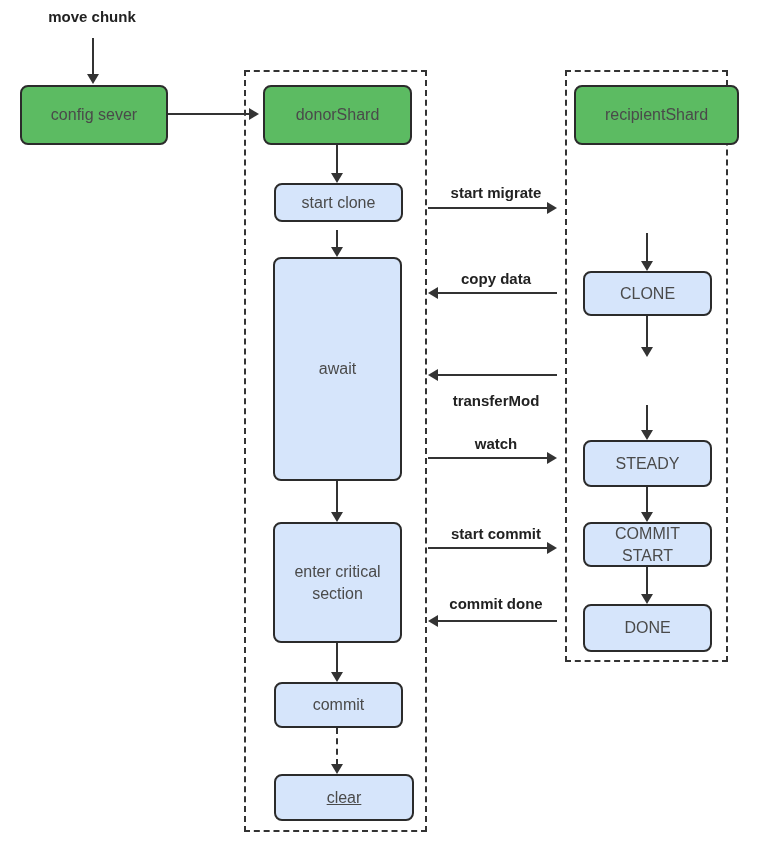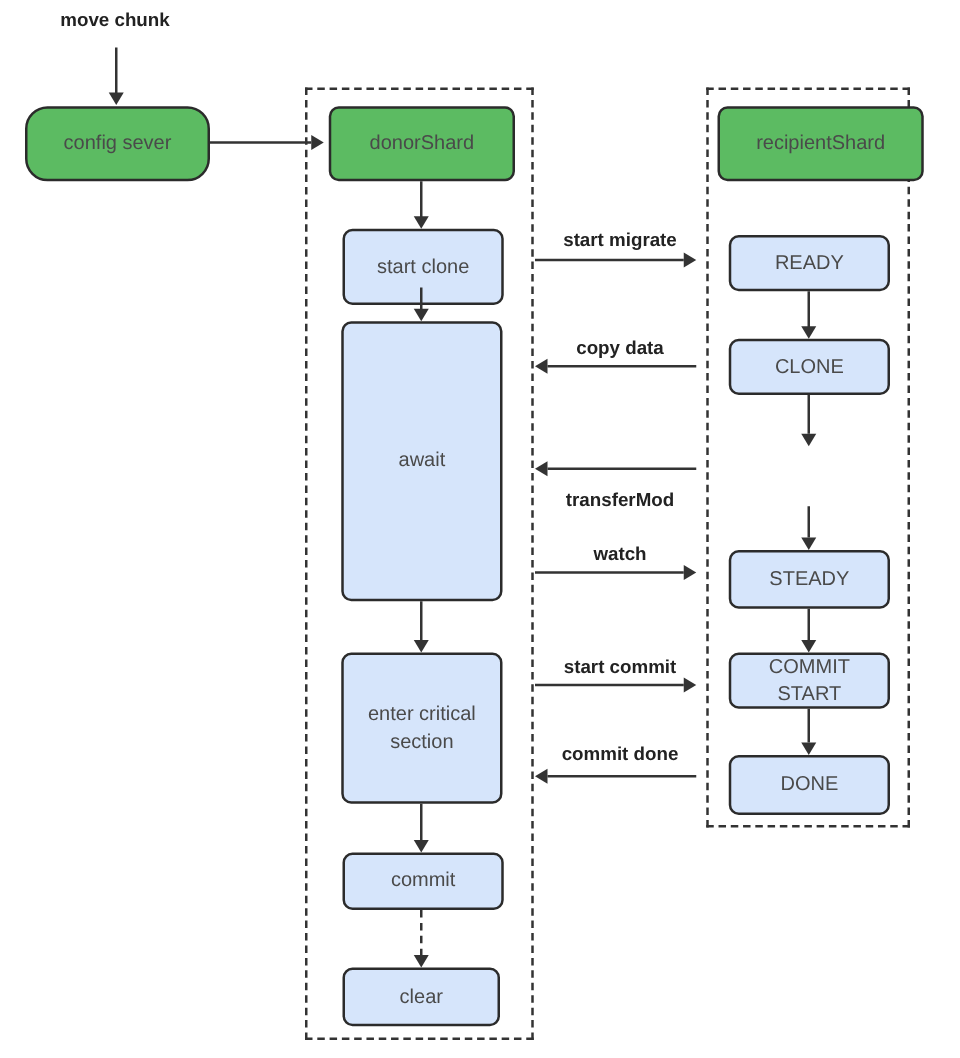--- a/index.html
+++ b/index.html
@@ -30,53 +30,52 @@
 </style>
 </head>
 <body>
 
 <div class="canvas">
 
   <div class="trigger">move chunk</div>
   <div class="vline" style="left:92px;top:38px;height:37px;"></div>
   <div class="head down" style="left:87px;top:74px;"></div>
 
-  <div class="node green" style="left:20px;top:85px;width:148px;height:60px;border-radius:18px;">config sever</div>
+  <div class="node green" style="left:20px;top:85px;width:148px;height:60px;">config sever</div>
 
   <div class="hline" style="left:168px;top:113px;width:81px;"></div>
   <div class="head right" style="left:249px;top:108px;"></div>
 
   <div class="container" style="left:244px;top:70px;width:183px;height:762px;"></div>
 
   <div class="node green" style="left:263px;top:85px;width:149px;height:60px;">donorShard</div>
-  <div class="node blue" style="left:274px;top:183px;width:129px;height:61px;">start clone</div>
+  <div class="node blue" style="left:274px;top:183px;width:129px;height:39px;">start clone</div>
   <div class="node blue" style="left:273px;top:257px;width:129px;height:224px;">await</div>
   <div class="node blue" style="left:273px;top:522px;width:129px;height:121px;padding:0 14px;">enter critical section</div>
   <div class="node blue" style="left:274px;top:682px;width:129px;height:46px;">commit</div>
-  <div class="node blue" style="left:274px;top:774px;width:126px;height:47px;">clear</div>
+  <div class="node blue" style="left:274px;top:774px;width:140px;height:47px;text-decoration:underline;">clear</div>
 
   <div class="vline" style="left:336px;top:145px;height:30px;"></div>
   <div class="head down" style="left:331px;top:173px;"></div>
 
   <div class="vline" style="left:336px;top:230px;height:20px;"></div>
   <div class="head down" style="left:331px;top:247px;"></div>
 
   <div class="vline" style="left:336px;top:481px;height:32px;"></div>
   <div class="head down" style="left:331px;top:512px;"></div>
 
   <div class="vline" style="left:336px;top:643px;height:30px;"></div>
   <div class="head down" style="left:331px;top:672px;"></div>
 
   <div class="vline dashed" style="left:336px;top:728px;height:37px;"></div>
   <div class="head down" style="left:331px;top:764px;"></div>
 
   <div class="container" style="left:565px;top:70px;width:163px;height:592px;"></div>
 
   <div class="node green" style="left:574px;top:85px;width:165px;height:60px;">recipientShard</div>
-  <div class="node blue" style="left:583px;top:188px;width:129px;height:45px;">READY</div>
   <div class="node blue" style="left:583px;top:271px;width:129px;height:45px;">CLONE</div>
   <div class="node blue" style="left:583px;top:440px;width:129px;height:47px;">STEADY</div>
   <div class="node blue" style="left:583px;top:522px;width:129px;height:45px;">
     <span class="wrap2">COMMIT START</span>
   </div>
   <div class="node blue" style="left:583px;top:604px;width:129px;height:48px;">DONE</div>
 
   <div class="vline" style="left:646px;top:233px;height:29px;"></div>
   <div class="head down" style="left:641px;top:261px;"></div>
 

